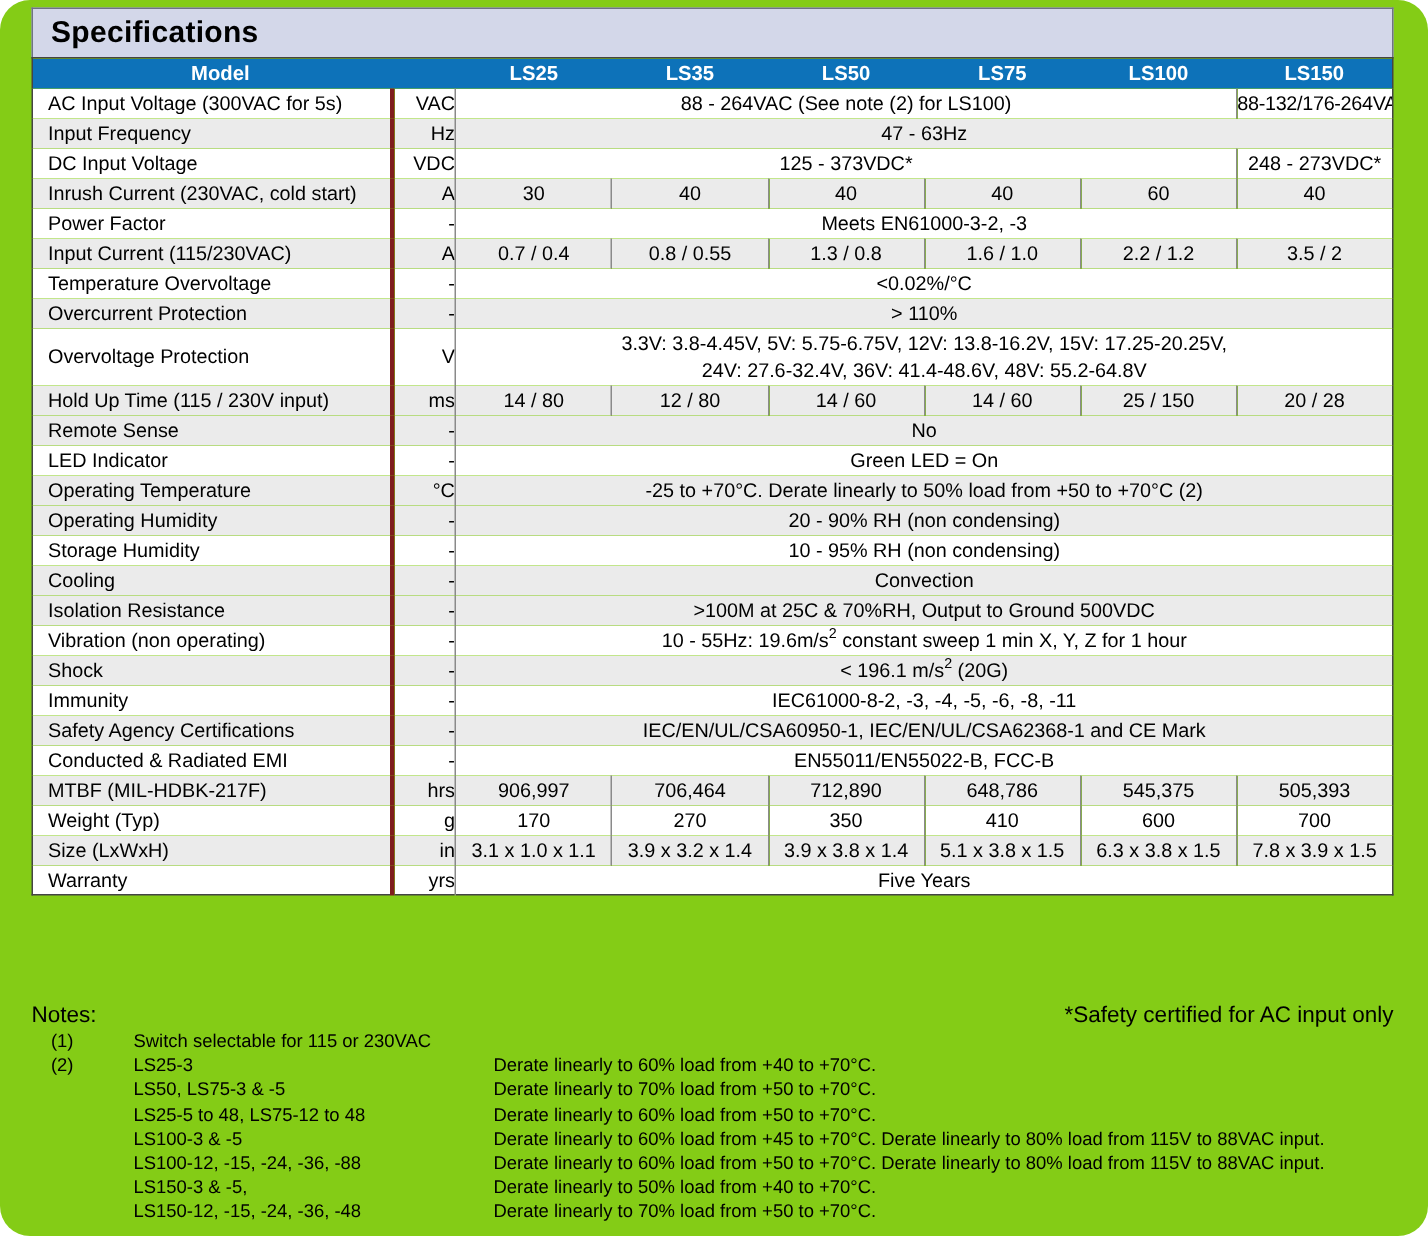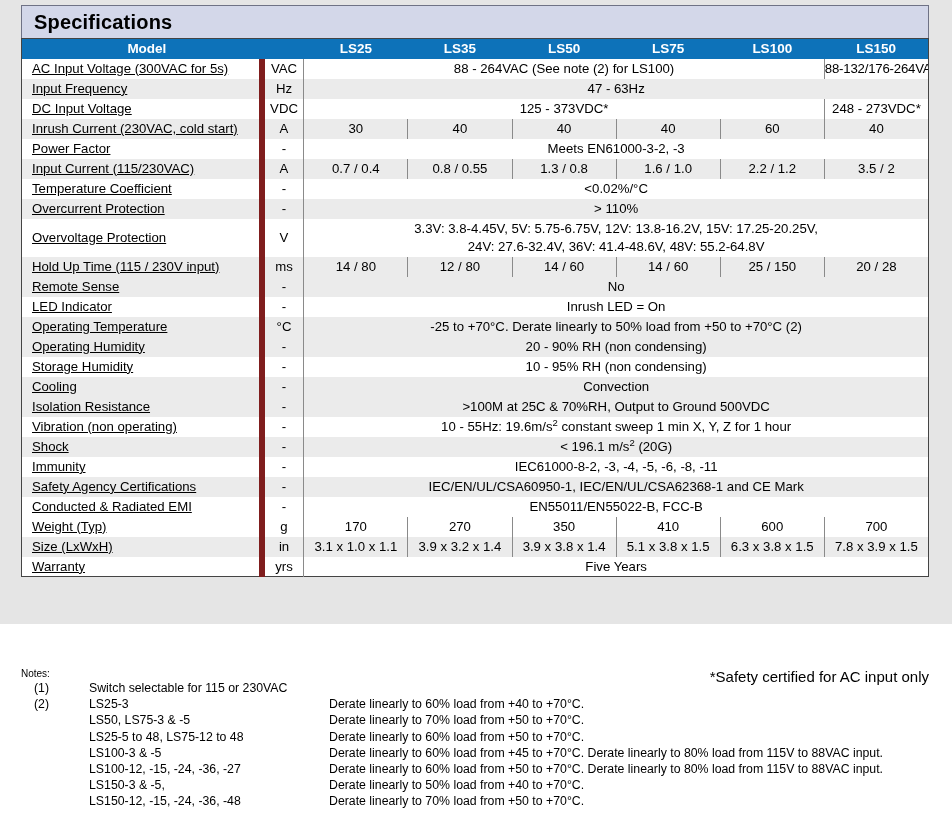--- a/index.html
+++ b/index.html
@@ -7,22 +7,23 @@
     margin: 0; padding: 0;
     width: 952px; height: 824px;
     background: #ffffff;
     font-family: "Liberation Sans", sans-serif;
     color: #000000;
     overflow: hidden;
   }
   #page {
     position: relative;
     width: 952px;
-    height: 624px;
-    background: #e5e5e5;
+    height: 824px;
+    background: #84cc16;
+    border-radius: 20px;
   }
 
   
   .title-bar {
     position: absolute;
     left: 21px;
     top: 5px;
     width: 908px;
     height: 33px;
     background: #d3d7e9;
@@ -75,26 +76,25 @@
     padding-left: 10px;
   }
 
   
   tbody tr.alt { background: #ebebeb; }
   tbody tr.plain { background: #ffffff; }
 
   td.label {
     text-align: left;
     padding-left: 10px;
-    border-right: 6px solid #7f1d1d;
+    border-right: 3px solid #7f1d1d;
     font-size: 13.2px;
-    text-decoration: underline;
   }
   td.unit {
-    text-align: center;
+    text-align: right;
     border-right: 1px solid #8a8a8a;
     font-size: 13.2px;
   }
   td.val {
     text-align: center;
     font-size: 13.2px;
   }
   td.val.divider { border-left: 1px solid #8a8a8a; }
   td.val.firstval { border-left: none; }
   td.span-all { text-align: center; }
@@ -112,21 +112,21 @@
   .notes {
     position: absolute;
     left: 21px;
     top: 668px;
     width: 908px;
     font-size: 12.3px;
   }
   .notes-head {
     display: block;
     margin-bottom: 2px;
-    font-size: 10px;
+    font-size: 15px;
   }
   .safety-note {
     position: absolute;
     right: 0px;
     top: 0px;
     font-size: 15px;
     text-align: right;
   }
   .note-row {
     display: flex;
@@ -219,21 +219,21 @@
           <td class="label">Input Current (115/230VAC)</td>
           <td class="unit">A</td>
           <td class="val firstval">0.7 / 0.4</td>
           <td class="val divider">0.8 / 0.55</td>
           <td class="val divider">1.3 / 0.8</td>
           <td class="val divider">1.6 / 1.0</td>
           <td class="val divider">2.2 / 1.2</td>
           <td class="val divider">3.5 / 2</td>
         </tr>
         <tr class="plain">
-          <td class="label">Temperature Coefficient</td>
+          <td class="label">Temperature Overvoltage</td>
           <td class="unit">-</td>
           <td colspan="6" class="span-all">&lt;0.02%/°C</td>
         </tr>
         <tr class="alt">
           <td class="label">Overcurrent Protection</td>
           <td class="unit">-</td>
           <td colspan="6" class="span-all">&gt; 110%</td>
         </tr>
         <tr class="plain">
           <td class="label">Overvoltage Protection</td>
@@ -254,21 +254,21 @@
           <td class="val divider">20 / 28</td>
         </tr>
         <tr class="alt">
           <td class="label">Remote Sense</td>
           <td class="unit">-</td>
           <td colspan="6" class="span-all">No</td>
         </tr>
         <tr class="plain">
           <td class="label">LED Indicator</td>
           <td class="unit">-</td>
-          <td colspan="6" class="span-all">Inrush LED = On</td>
+          <td colspan="6" class="span-all">Green LED = On</td>
         </tr>
         <tr class="alt">
           <td class="label">Operating Temperature</td>
           <td class="unit">°C</td>
           <td colspan="6" class="span-all">-25 to +70°C.  Derate linearly to 50% load from +50 to +70°C (2)</td>
         </tr>
         <tr class="alt">
           <td class="label">Operating Humidity</td>
           <td class="unit">-</td>
           <td colspan="6" class="span-all">20 - 90% RH (non condensing)</td>
@@ -305,20 +305,30 @@
         </tr>
         <tr class="alt">
           <td class="label">Safety Agency Certifications</td>
           <td class="unit">-</td>
           <td colspan="6" class="span-all">IEC/EN/UL/CSA60950-1, IEC/EN/UL/CSA62368-1 and CE Mark</td>
         </tr>
         <tr class="plain">
           <td class="label">Conducted &amp; Radiated EMI</td>
           <td class="unit">-</td>
           <td colspan="6" class="span-all">EN55011/EN55022-B, FCC-B</td>
+        </tr>
+        <tr class="alt">
+          <td class="label">MTBF (MIL-HDBK-217F)</td>
+          <td class="unit">hrs</td>
+          <td class="val firstval">906,997</td>
+          <td class="val divider">706,464</td>
+          <td class="val divider">712,890</td>
+          <td class="val divider">648,786</td>
+          <td class="val divider">545,375</td>
+          <td class="val divider">505,393</td>
         </tr>
         <tr class="plain">
           <td class="label">Weight (Typ)</td>
           <td class="unit">g</td>
           <td class="val firstval">170</td>
           <td class="val divider">270</td>
           <td class="val divider">350</td>
           <td class="val divider">410</td>
           <td class="val divider">600</td>
           <td class="val divider">700</td>
@@ -376,21 +386,21 @@
         <div class="note-row">
           <span class="note-num"></span>
           <span class="note-body">
             <span class="note-model">LS100-3 &amp; -5</span>
             <span class="note-desc">Derate linearly to 60% load from +45 to +70°C. Derate linearly to 80% load from 115V to 88VAC input.</span>
           </span>
         </div>
         <div class="note-row">
           <span class="note-num"></span>
           <span class="note-body">
-            <span class="note-model">LS100-12, -15, -24, -36, -27</span>
+            <span class="note-model">LS100-12, -15, -24, -36, -88</span>
             <span class="note-desc">Derate linearly to 60% load from +50 to +70°C. Derate linearly to 80% load from 115V to 88VAC input.</span>
           </span>
         </div>
         <div class="note-row">
           <span class="note-num"></span>
           <span class="note-body">
             <span class="note-model">LS150-3 &amp; -5,</span>
             <span class="note-desc">Derate linearly to 50% load from +40 to +70°C.</span>
           </span>
         </div>

